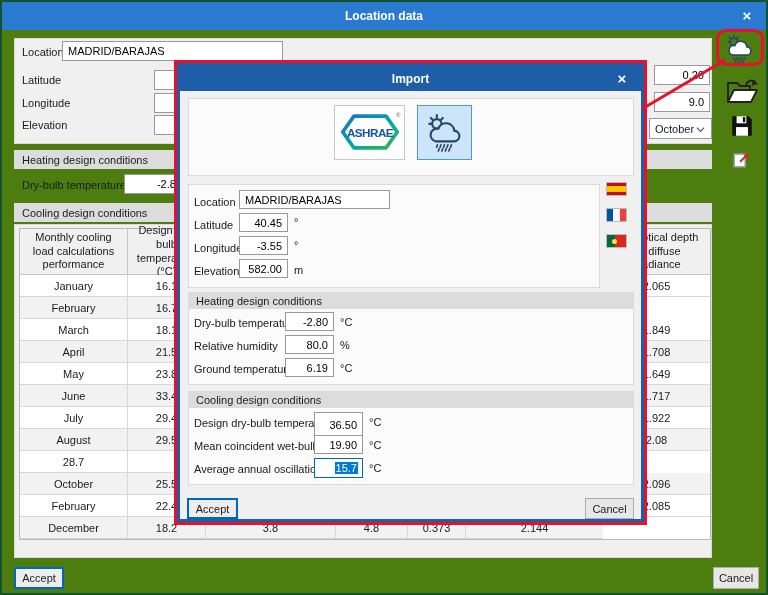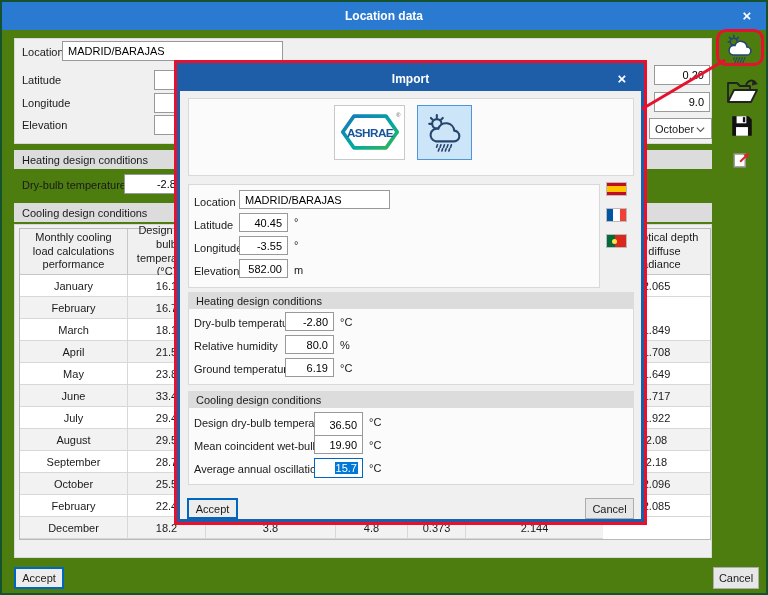--- a/index.html
+++ b/index.html
@@ -203,21 +203,20 @@
         <div class="grid trow alt">
           <div class="tcell">August</div>
           <div class="tcell">29.5</div>
           <div class="tcell"></div>
           <div class="tcell"></div>
           <div class="tcell"></div>
           <div class="tcell"></div>
           <div class="tcell">2.08</div>
         </div>
         <div class="grid trow">
-          <div class="tcell">September</div>
           <div class="tcell">28.7</div>
           <div class="tcell"></div>
           <div class="tcell"></div>
           <div class="tcell"></div>
           <div class="tcell"></div>
           <div class="tcell">2.18</div>
         </div>
         <div class="grid trow alt">
           <div class="tcell">October</div>
           <div class="tcell">25.5</div>

